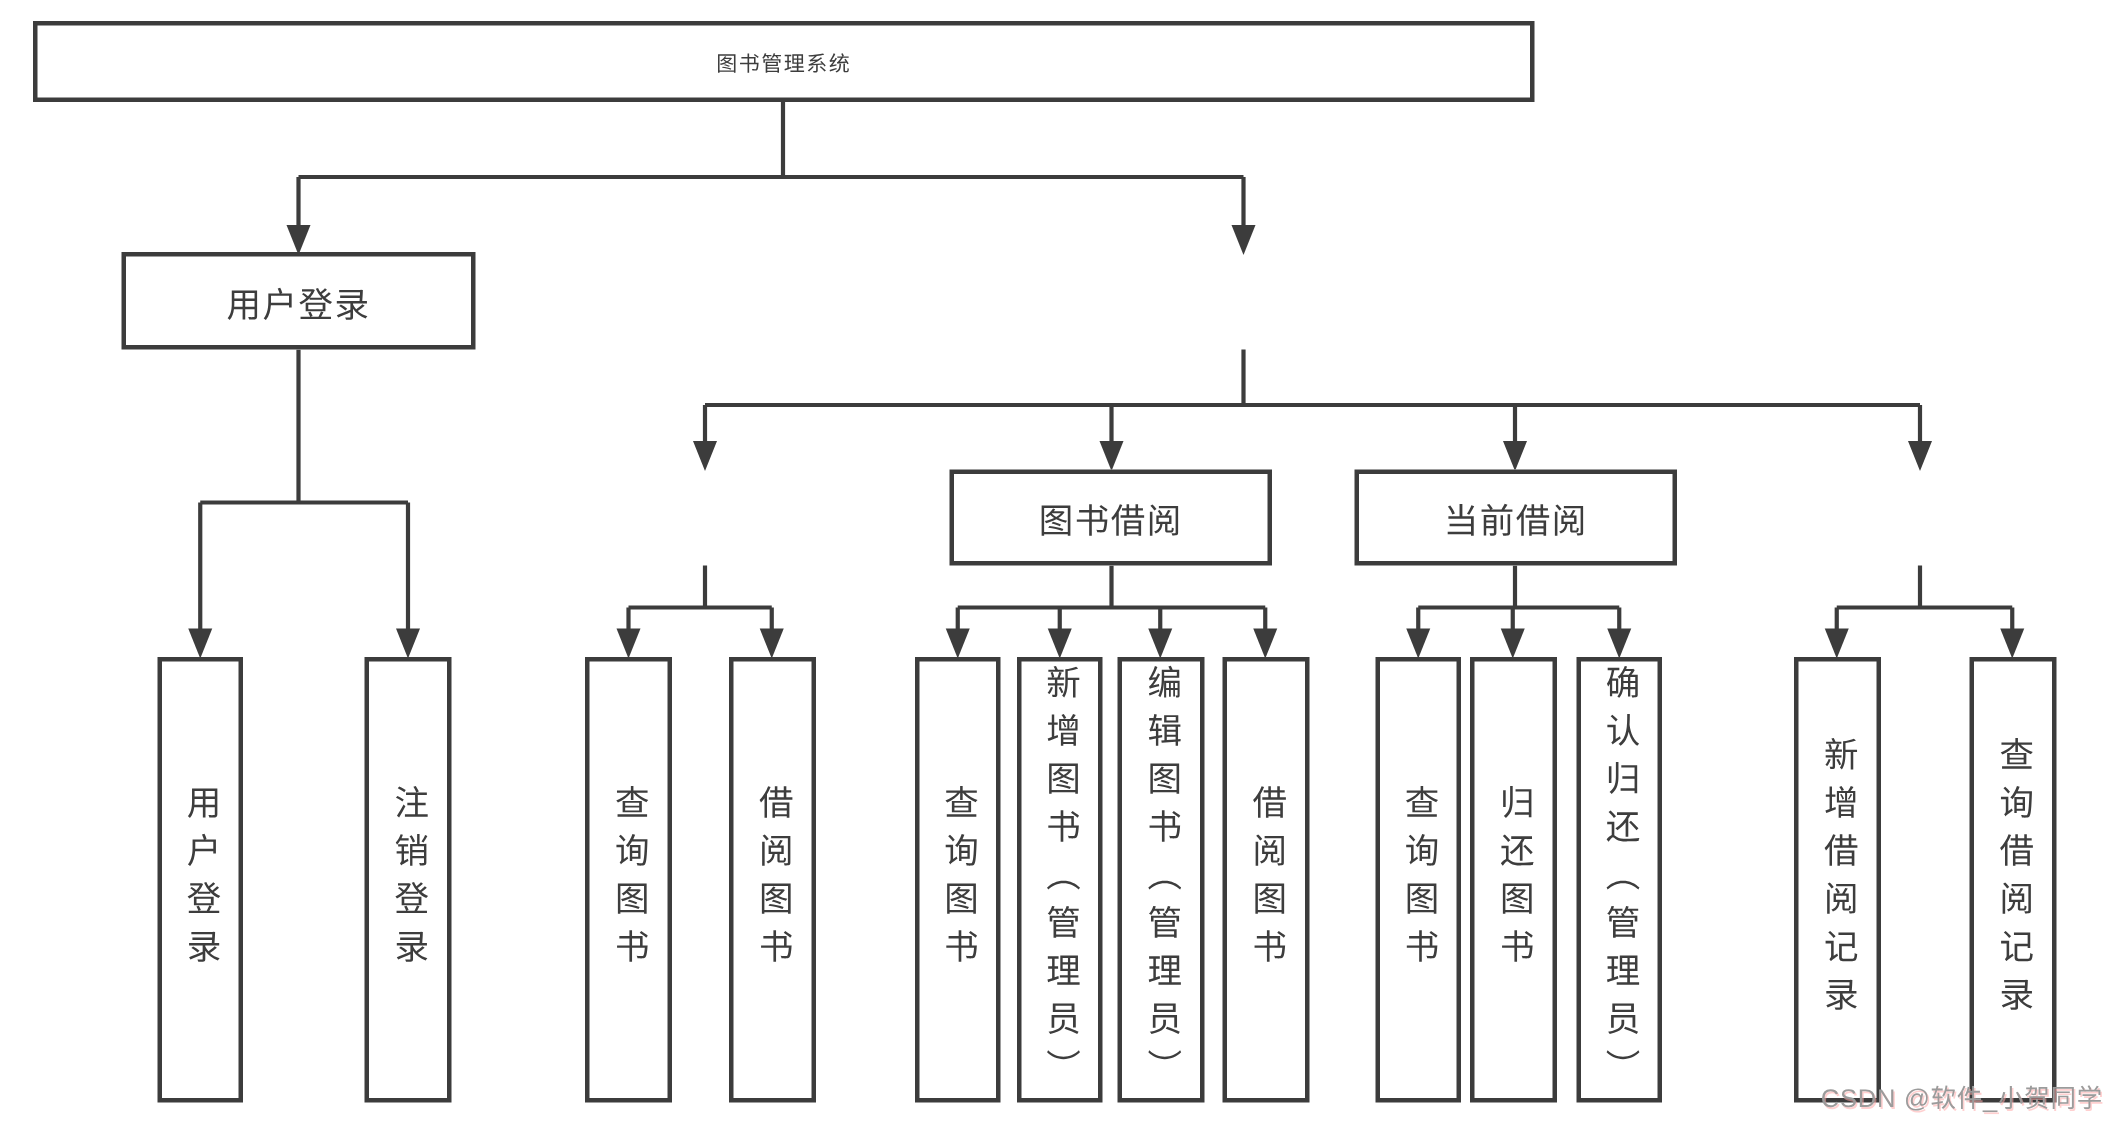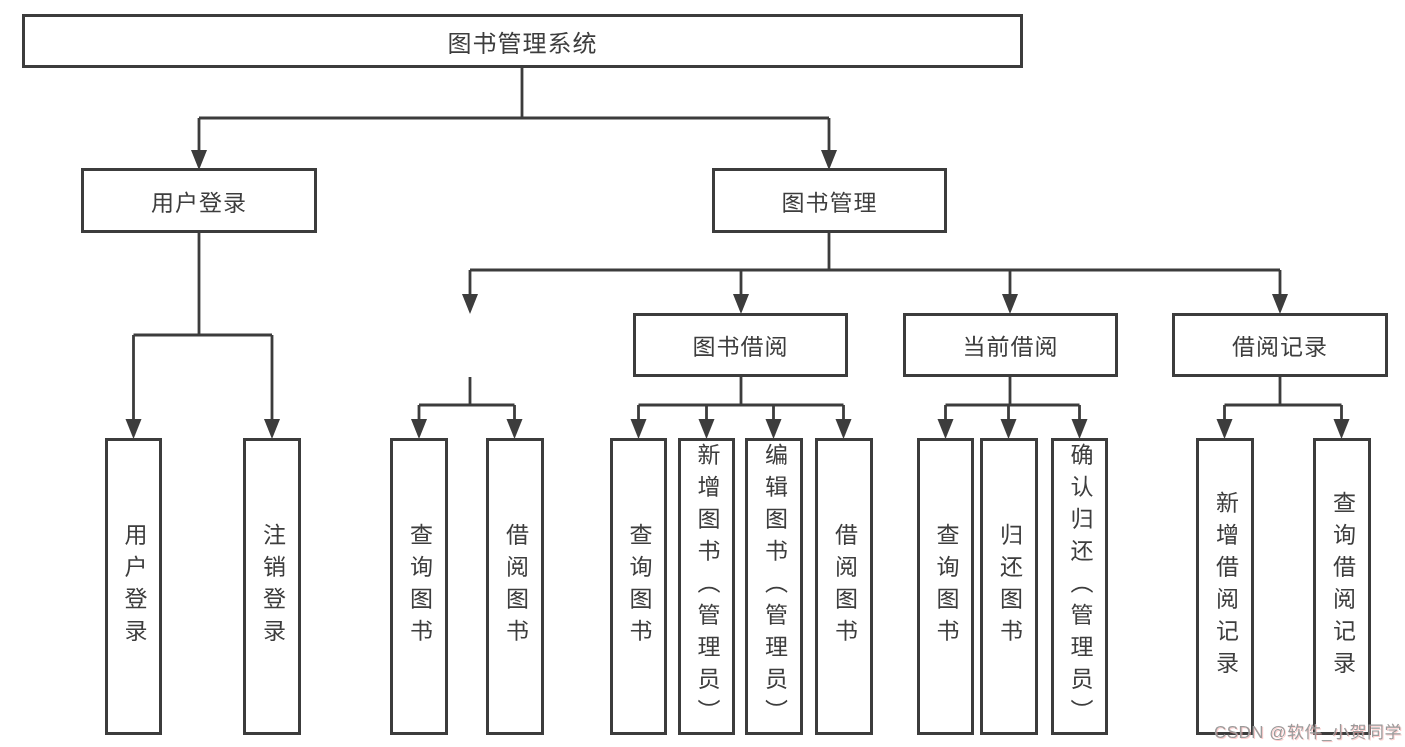--- a/index.html
+++ b/index.html
@@ -6,21 +6,21 @@
   .canvas{
     position:relative;width:1405px;height:747px;background:#fff;
     font-family:"Liberation Sans","DejaVu Sans",sans-serif;overflow:hidden;
   }
   svg.connectors{position:absolute;left:0;top:0;z-index:0;}
   .box{
     position:absolute;box-sizing:border-box;background:#fff;z-index:1;
     border:3px solid var(--line,#3c3c3c);color:var(--text,#3d3d3d);
     display:flex;align-items:center;justify-content:center;
   }
-  .box.title .lbl{font-size:24px;letter-spacing:1px;}
+  .box.title .lbl{font-size:14px;letter-spacing:1px;}
   .box.h .lbl{font-size:23px;letter-spacing:1px;}
   .box.leaf .lbl{
     writing-mode:vertical-rl;text-orientation:mixed;
     font-size:23px;line-height:1;letter-spacing:9px;
   }
   .lbl{white-space:nowrap;}
   .watermark{
     position:absolute;right:3px;bottom:4px;z-index:5;
     font-size:17px;letter-spacing:.5px;color:var(--watermark,#9b9b9b);
     text-shadow:1px 1px 0 rgba(255,170,170,.55);
@@ -65,32 +65,26 @@
     </g>
   </svg>
 
   <div class="box title" style="left:22px;top:14px;width:1001px;height:54px">
     <span class="lbl">图书管理系统</span>
   </div>
 
   <div class="box h" style="left:81px;top:168px;width:236px;height:65px">
     <span class="lbl">用户登录</span>
   </div>
-  <div class="box h" style="left:712px;top:168px;width:235px;height:65px">
-    <span class="lbl">图书管理</span>
-  </div>
 
   <div class="box h" style="left:903px;top:313px;width:215px;height:64px">
     <span class="lbl">当前借阅</span>
   </div>
   <div class="box h" style="left:633px;top:313px;width:215px;height:64px">
     <span class="lbl">图书借阅</span>
-  </div>
-  <div class="box h" style="left:1172px;top:313px;width:216px;height:64px">
-    <span class="lbl">借阅记录</span>
   </div>
 
   <div class="box leaf" style="left:105px;top:438px;width:57px;height:297px">
     <span class="lbl">用户登录</span>
   </div>
   <div class="box leaf" style="left:243px;top:438px;width:58px;height:297px">
     <span class="lbl">注销登录</span>
   </div>
 
   <div class="box leaf" style="left:390px;top:438px;width:58px;height:297px">

